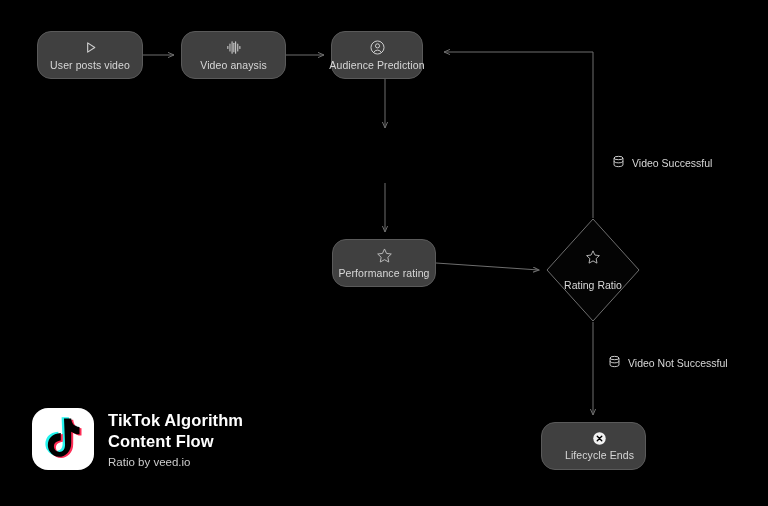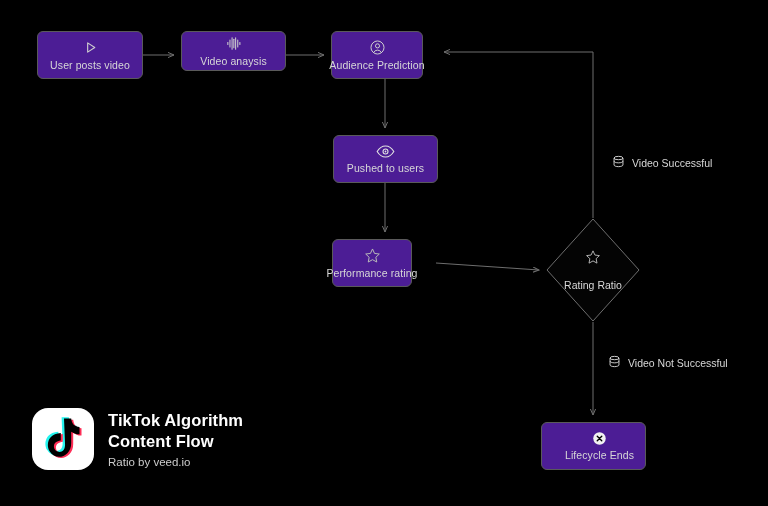--- a/index.html
+++ b/index.html
@@ -27,44 +27,44 @@
     left: 0;
     top: 0;
     width: 768px;
     height: 506px;
     pointer-events: none;
   }
   .node {
     position: absolute;
     box-sizing: border-box;
     border: 1px solid #5a5a5a;
-    border-radius: 6px;
-    background: #4c1d95;
+    border-radius: 14px;
+    background: #404040;
     display: flex;
     flex-direction: column;
     align-items: center;
     justify-content: center;
     gap: 3px;
   }
   .node .node-icon {
     display: block;
     line-height: 0;
   }
   .node .node-label {
     font-size: 10.5px;
     color: #d7d7d7;
     letter-spacing: 0.1px;
     white-space: nowrap;
   }
   
   #node-user-posts-video { left: 37px;  top: 31px;  width: 106px; height: 48px; }
-  #node-video-analysis   { left: 181px; top: 31px;  width: 105px; height: 40px; }
+  #node-video-analysis   { left: 181px; top: 31px;  width: 105px; height: 48px; }
   #node-audience-prediction { left: 331px; top: 31px; width: 92px; height: 48px; }
   #node-pushed-to-users  { left: 333px; top: 135px; width: 105px; height: 48px; }
-  #node-performance-rating { left: 332px; top: 239px; width: 80px; height: 48px; }
+  #node-performance-rating { left: 332px; top: 239px; width: 104px; height: 48px; }
   #node-lifecycle-ends   { left: 541px; top: 422px; width: 105px; height: 48px; padding-left: 12px; }
 
   
   #node-rating-ratio {
     position: absolute;
     left: 546px;
     top: 218px;
     width: 94px;
     height: 104px;
   }
@@ -188,30 +188,20 @@
     <span class="node-icon">
       <svg width="17" height="17" viewBox="0 0 24 24" fill="none" stroke="#cfcfcf" stroke-width="1.4">
         <circle cx="12" cy="12" r="9.2"></circle>
         <circle cx="12" cy="9.7" r="2.9"></circle>
         <path d="M6.6 19.2 a5.9 5.9 0 0 1 10.8 0"></path>
       </svg>
     </span>
     <span class="node-label">Audience Prediction</span>
   </div>
 
-  <div class="node" id="node-pushed-to-users">
-    <span class="node-icon">
-      <svg width="19" height="15" viewBox="0 0 26 18" fill="none" stroke="#e2e2e2" stroke-width="1.5">
-        <path d="M1.6 9 C5 3.4 9 1.4 13 1.4 C17 1.4 21 3.4 24.4 9 C21 14.6 17 16.6 13 16.6 C9 16.6 5 14.6 1.6 9 Z"></path>
-        <circle cx="13" cy="9" r="3.4"></circle>
-        <circle cx="13" cy="9" r="1.2" fill="#e2e2e2" stroke="none"></circle>
-      </svg>
-    </span>
-    <span class="node-label">Pushed to users</span>
-  </div>
 
   <div class="node" id="node-performance-rating">
     <span class="node-icon">
       <svg width="17" height="17" viewBox="0 0 24 24" fill="none" stroke="#b9b9b9" stroke-width="1.4" stroke-linejoin="round">
         <path d="M12 2.8 L14.9 9.1 L21.6 9.9 L16.7 14.5 L18 21.2 L12 17.9 L6 21.2 L7.3 14.5 L2.4 9.9 L9.1 9.1 Z"></path>
       </svg>
     </span>
     <span class="node-label">Performance rating</span>
   </div>
 

